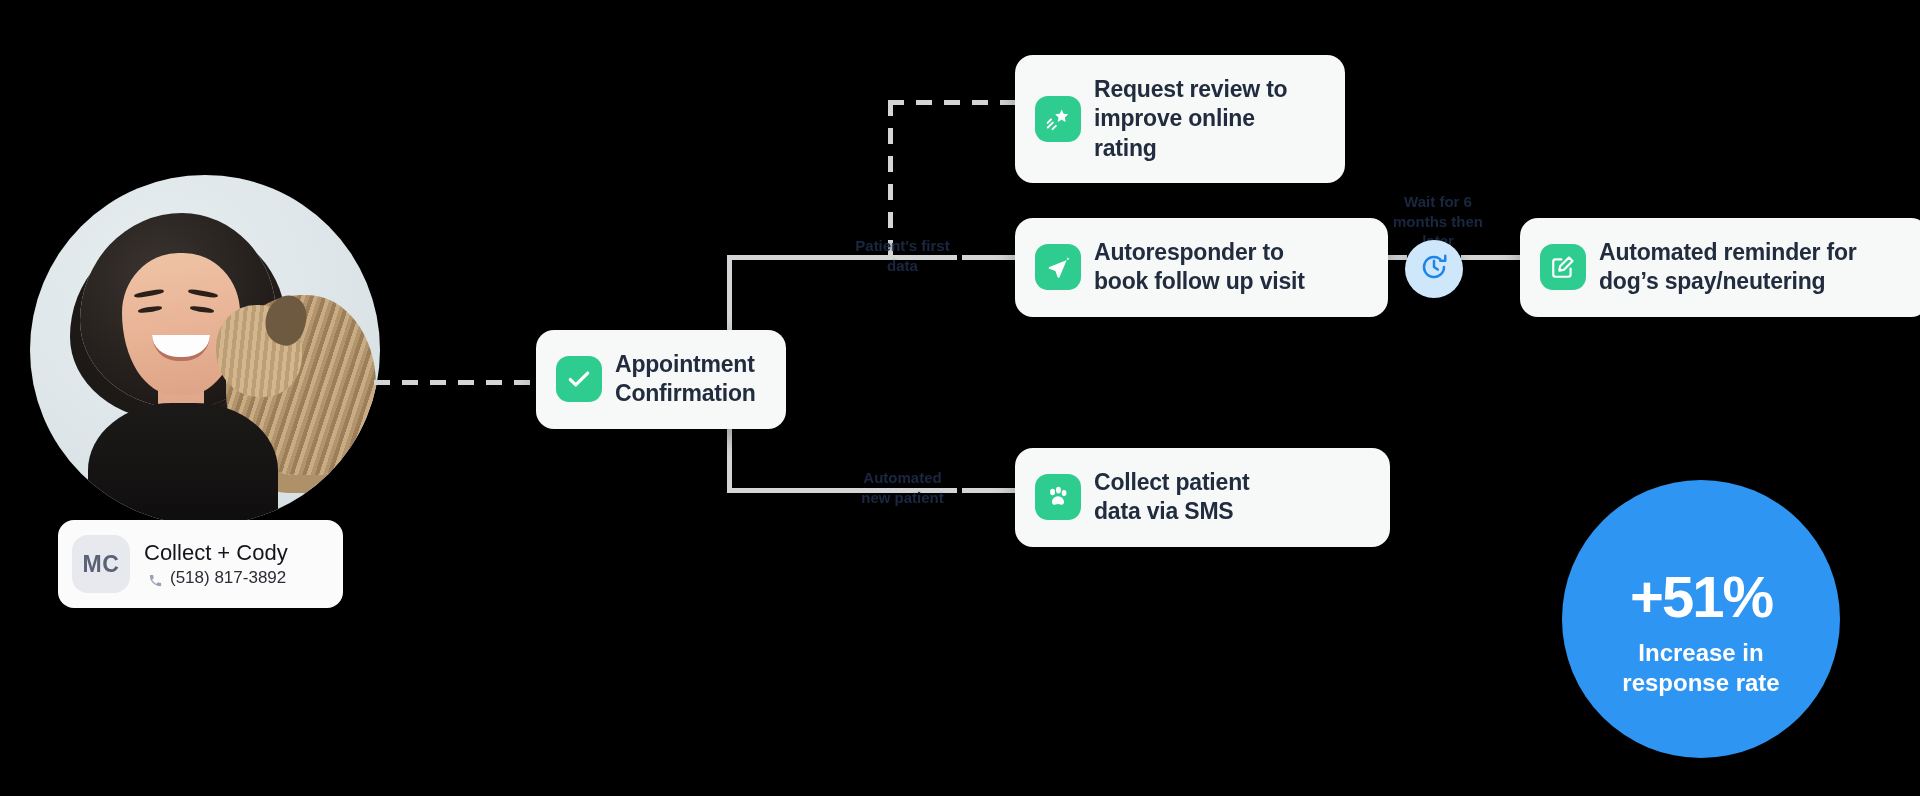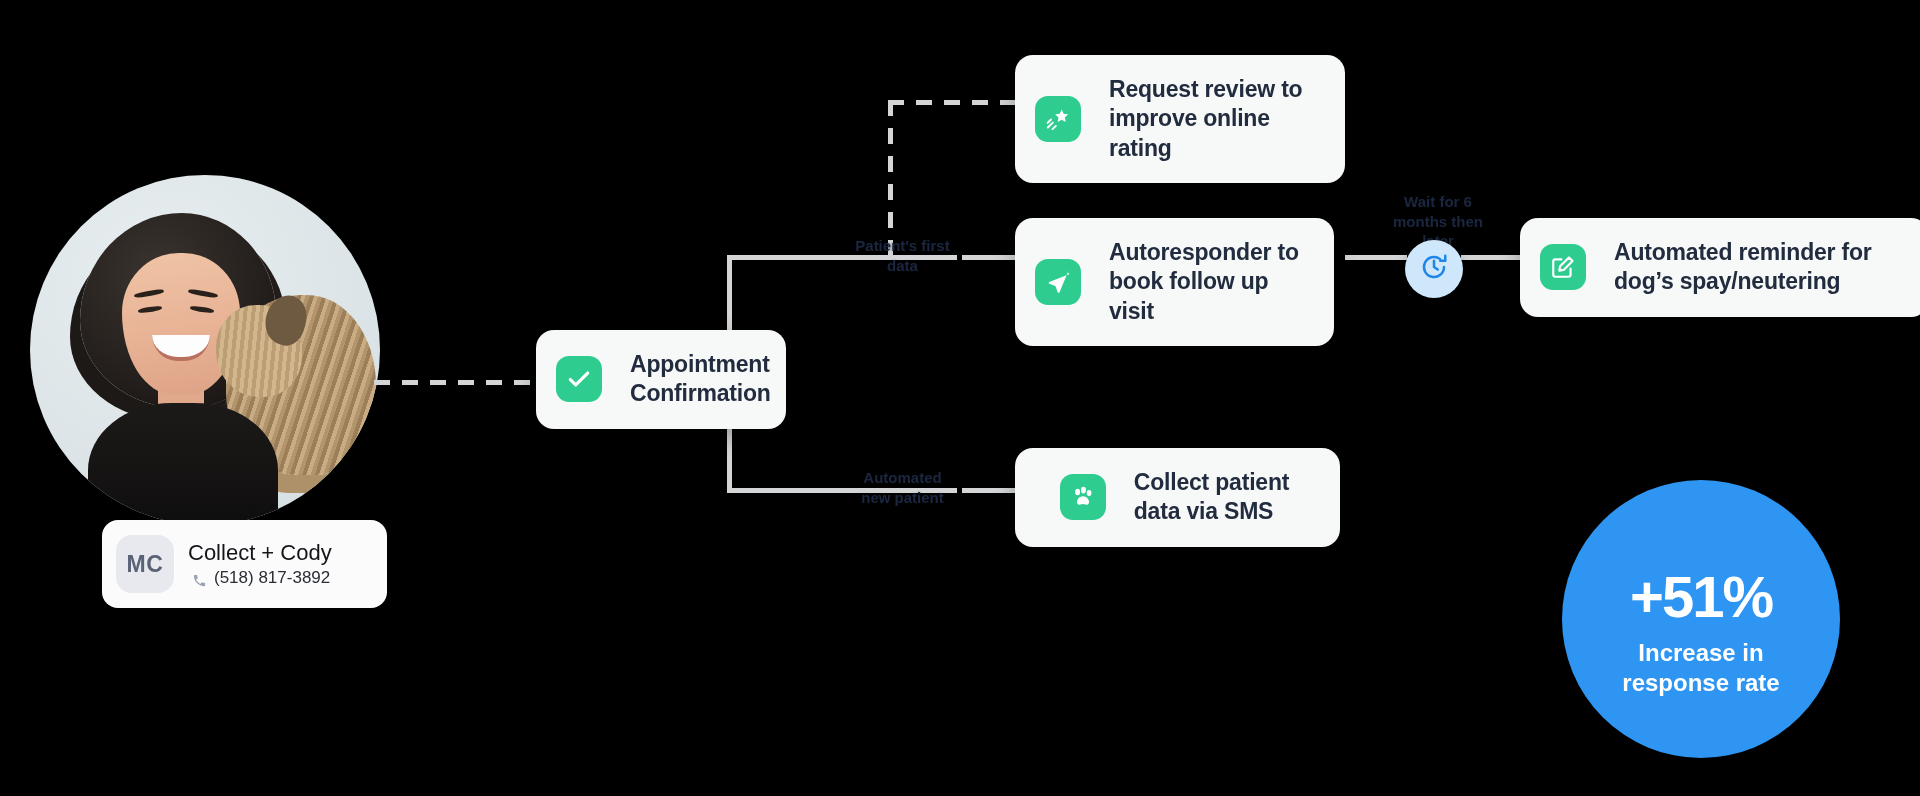--- a/index.html
+++ b/index.html
@@ -65,55 +65,55 @@
     position:absolute; left:236px; top:120px; width:40px; height:50px;
     border-radius:50% 50% 40% 50%;
     background:#6e5a40; transform:rotate(18deg);
   }
 
   
   .contact-card {
     position:absolute; left:58px; top:520px; width:285px; height:88px;
     background:#fbfbfc; border-radius:16px;
     box-shadow:0 10px 26px rgba(0,0,0,.22);
-    display:flex; align-items:center; padding:0 14px; gap:14px;margin-left:44px;
+    display:flex; align-items:center; padding:0 14px; gap:14px;
   }
   .avatar {
     width:58px; height:58px; border-radius:16px; background:#e8e9ee;
     display:flex; align-items:center; justify-content:center;
     color:#5a6276; font-size:23px; font-weight:600; letter-spacing:.5px;
     flex:0 0 auto;
   }
   .contact-text { display:flex; flex-direction:column; gap:2px; }
   .contact-name { font-size:22px; color:#14151a; line-height:1.15; }
   .contact-phone-row { display:flex; align-items:flex-end; gap:7px; padding-left:4px; }
   .contact-phone { font-size:17px; color:#2b2d35; }
   .ph-ico { width:15px; height:15px; color:#9aa3b2; flex:0 0 auto; }
 
   
   .card {
     position:absolute; background:#f7f8f8; border-radius:18px;
     box-shadow:0 8px 22px rgba(0,0,0,.28);
-    display:flex; align-items:center; gap:28px; padding:20px 26px 20px 20px;
+    display:flex; align-items:center; gap:13px; padding:20px 26px 20px 20px;
   }
   .card-ico {
     width:46px; height:46px; border-radius:13px; background:#2ECC8F;
     display:flex; align-items:center; justify-content:center; flex:0 0 auto;
     color:#fff;
   }
   .card-ico svg { width:26px; height:26px; display:block; }
   .card-label {
     font-size:23px; font-weight:700; color:#222c3f; line-height:1.28;
     letter-spacing:-.2px; white-space:pre-line;
   }
 
   #card-appt    { left:536px; top:330px;  width:250px; }
   #card-review  { left:1015px; top:55px;  width:330px; }
-  #card-auto    { left:1015px; top:218px; width:319px; }
-  #card-collect { left:1015px; top:448px; width:325px;justify-content:center; }
+  #card-auto    { left:1015px; top:218px; width:373px; }
+  #card-collect { left:1015px; top:448px; width:375px; }
   #card-remind  { left:1520px; top:218px; width:409px; }
 
   
   .clock-node {
     position:absolute; left:1405px; top:240px; width:58px; height:58px;
     border-radius:50%; background:#cfe7fb;
     display:flex; align-items:center; justify-content:center;
     box-shadow:0 4px 12px rgba(0,0,0,.25);
   }
   .clock-node svg { width:30px; height:30px; color:#1f86e8; }

